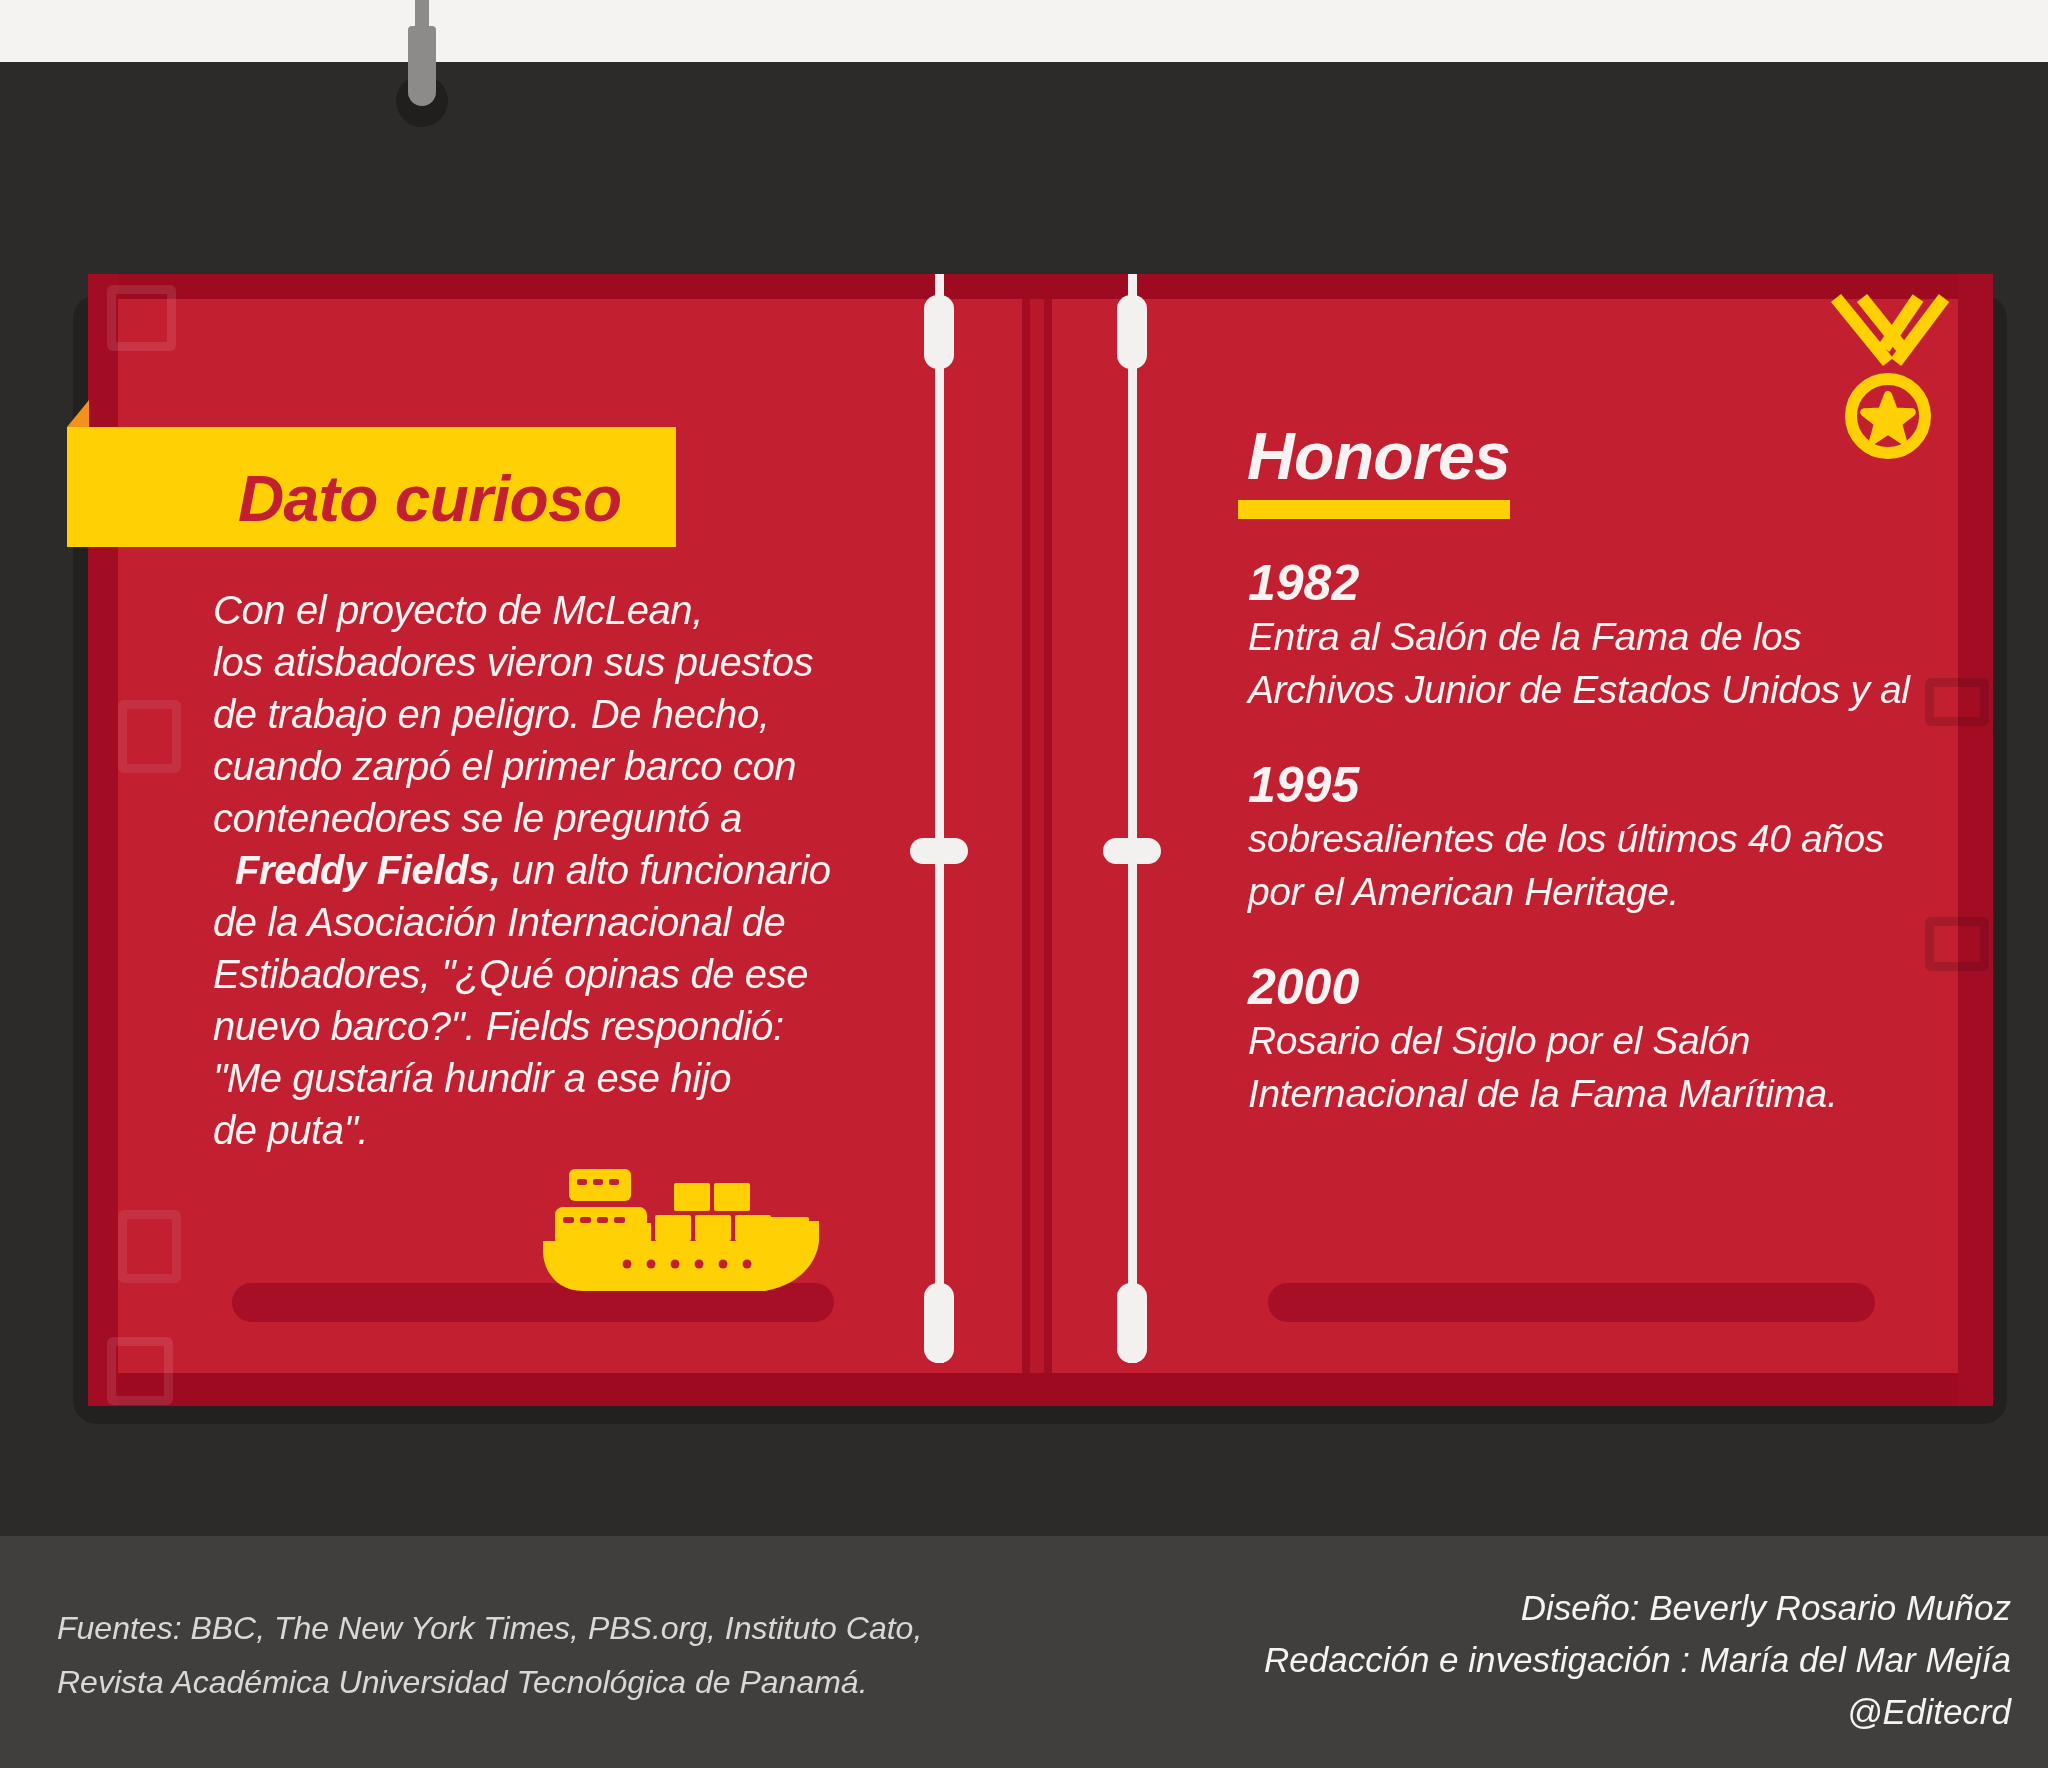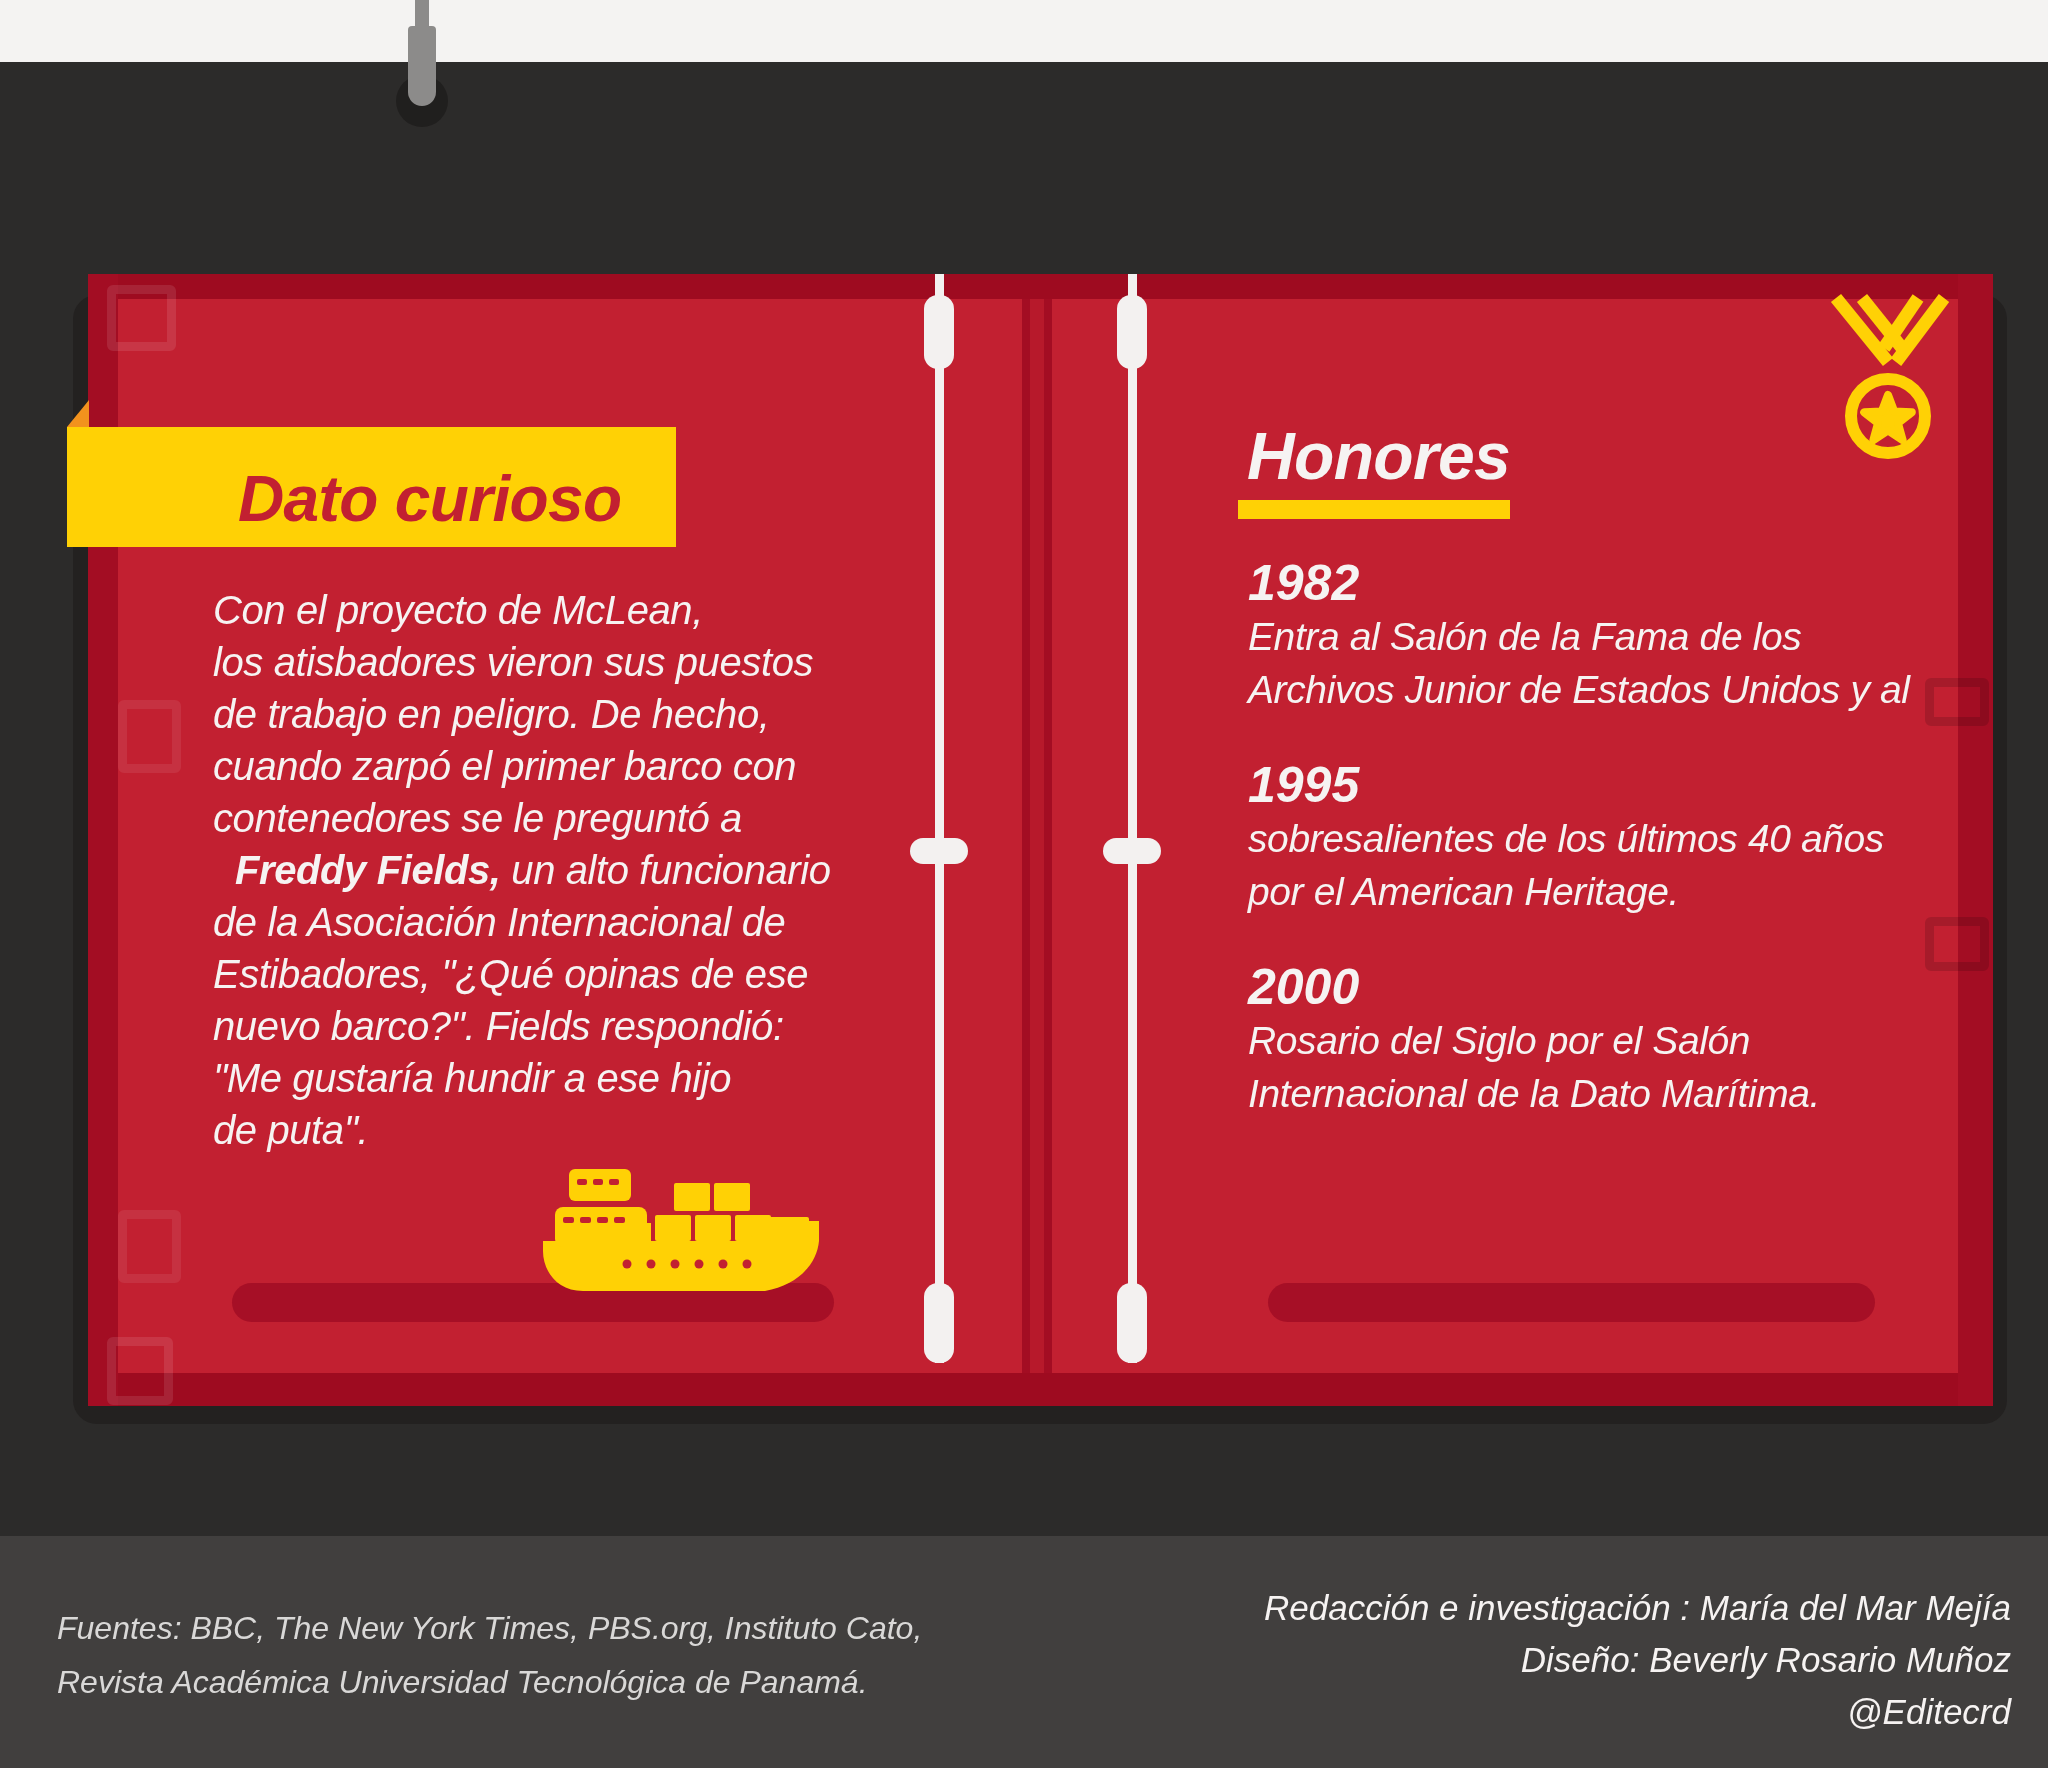--- a/index.html
+++ b/index.html
@@ -203,27 +203,27 @@
         <div class="honor-line">Archivos Junior de Estados Unidos y al</div>
       </div>
       <div class="honor-entry">
         <div class="honor-year">1995</div>
         <div class="honor-line">sobresalientes de los últimos 40 años</div>
         <div class="honor-line">por el American Heritage.</div>
       </div>
       <div class="honor-entry">
         <div class="honor-year">2000</div>
         <div class="honor-line">Rosario del Siglo por el Salón</div>
-        <div class="honor-line">Internacional de la Dato Marítima.</div>
+        <div class="honor-line">Internacional de la Fama Marítima.</div>
       </div>
     </div>
 
   <div class="abs sources">
       <div class="source-line">Fuentes: BBC, The New York Times, PBS.org, Instituto Cato,</div>
       <div class="source-line">Revista Académica Universidad Tecnológica de Panamá.</div>
     </div>
   <div class="abs credits">
+      <div class="credit-line">Diseño: Beverly Rosario Muñoz</div>
       <div class="credit-line">Redacción e investigación : María del Mar Mejía</div>
-      <div class="credit-line">Diseño: Beverly Rosario Muñoz</div>
       <div class="credit-line">@Editecrd</div>
     </div>
 
 </div>
 
 </body></html>

